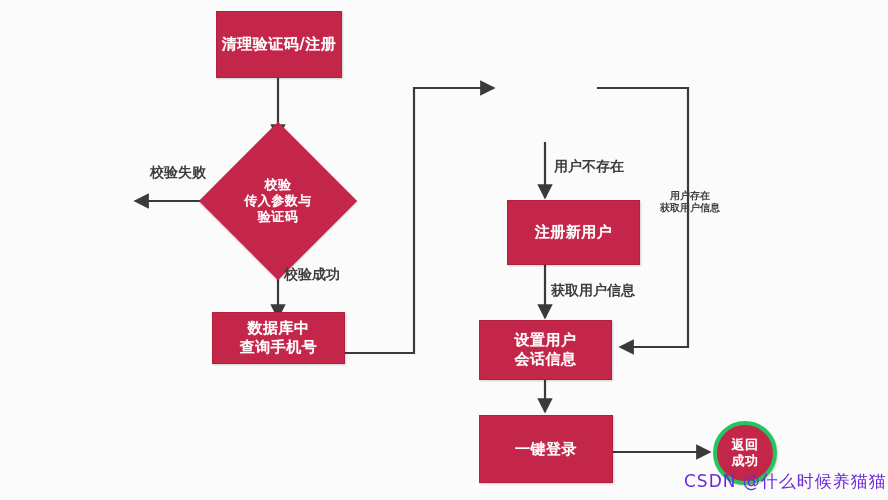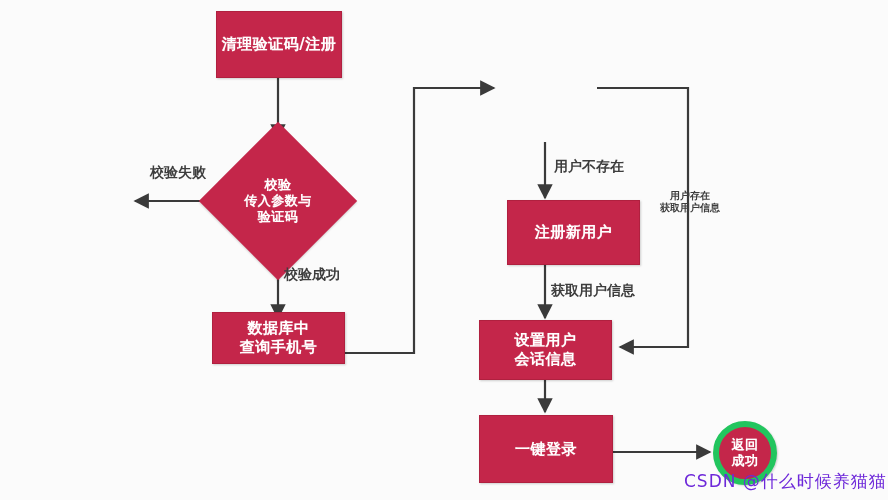--- a/index.html
+++ b/index.html
@@ -36,21 +36,21 @@
     text-shadow: 0 0 1px rgba(255,255,255,0.35);
     z-index: 3;
   }
   .proc {
     background: #c4264a;
     border: 1px solid #b0203f;
     box-shadow: 1px 1px 2px rgba(0,0,0,0.18);
   }
   .circle {
     background: #c4264a;
-    border: 6px solid #22c55e;
+    border: 4px solid #22c55e;
     border-radius: 50%;
     box-shadow: 1px 1px 2px rgba(0,0,0,0.18);
   }
   .diamond-wrap {
     position: absolute;
     z-index: 3;
   }
   .diamond-shape {
     position: absolute;
     left: 0; top: 0;

